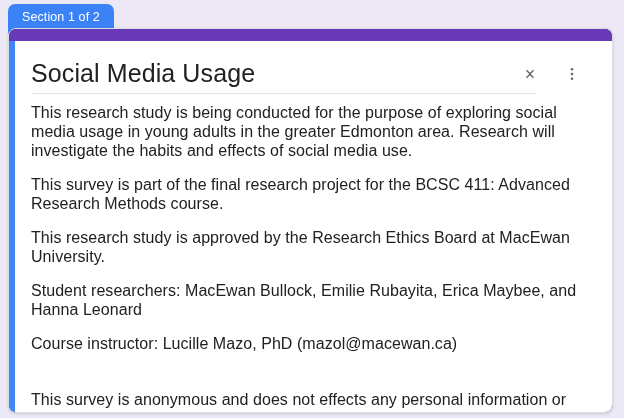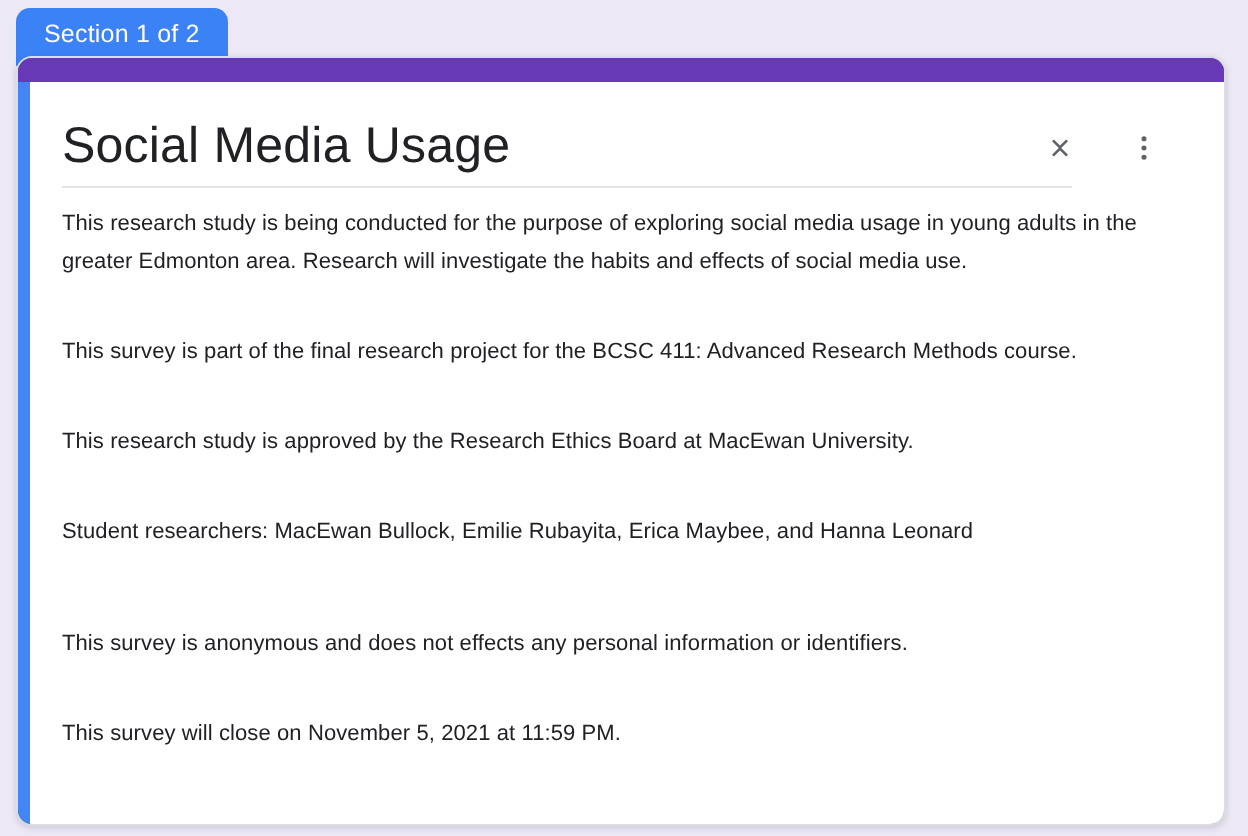--- a/index.html
+++ b/index.html
@@ -125,26 +125,26 @@
 
   
   .desc {
     position: absolute;
     left: 16px;
     top: 62px;
     width: 563px;
   }
   .desc p {
     margin: 0;
-    font-size: 11px;
+    font-size: 16px;
     line-height: 19px;
     color: #202124;
     letter-spacing: 0.05px;
   }
-  .desc p.gap-small { margin-top: 26px; }
+  .desc p.gap-small { margin-top: 15px; }
   .desc p.gap-large { margin-top: 37px; }
 
   
   .question-stub {
     position: absolute;
     left: 16px;
     top: 340px;
     width: 563px;
   }
   .question-stub .q-text {
@@ -198,19 +198,20 @@
       </div>
     </div>
 
     <div class="title-rule"></div>
 
     <div class="desc">
       <p>This research study is being conducted for the purpose of exploring social media usage in young adults in the greater Edmonton area. Research will investigate the habits and effects of social media use.</p>
       <p class="gap-small">This survey is part of the final research project for the BCSC 411: Advanced Research Methods course.</p>
       <p class="gap-small">This research study is approved by the Research Ethics Board at MacEwan University.</p>
       <p class="gap-small">Student researchers: MacEwan Bullock, Emilie Rubayita, Erica Maybee, and Hanna Leonard</p>
+      <p class="gap-small">Course instructor: Lucille Mazo, PhD (mazol@macewan.ca)</p>
       <p class="gap-large">This survey is anonymous and does not effects any personal information or identifiers.</p>
       <p class="gap-small">This survey will close on November 5, 2021 at 11:59 PM.</p>
     </div>
 
 
   </div>
 </div>
 
 </body></html>

